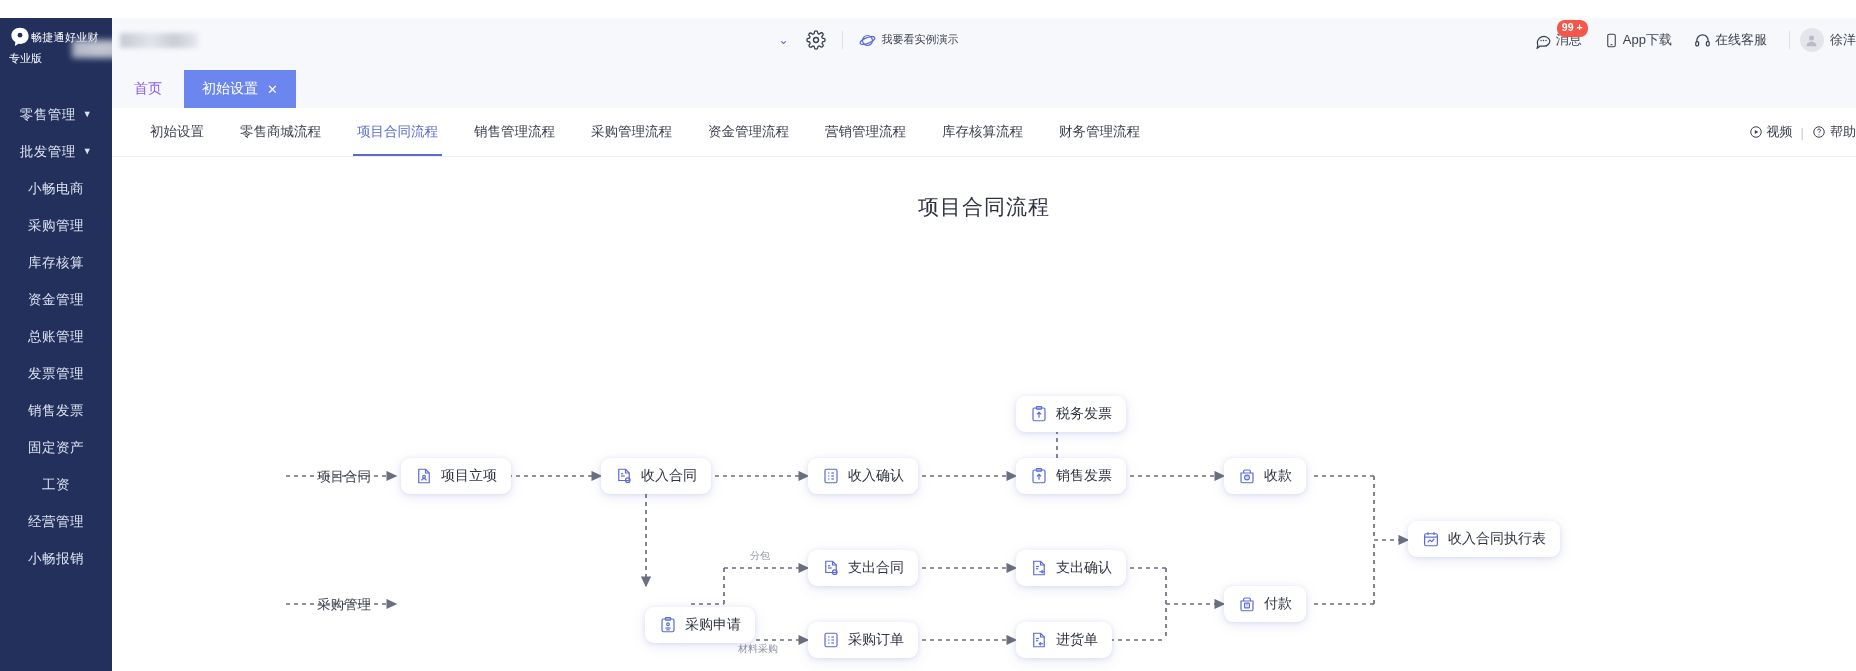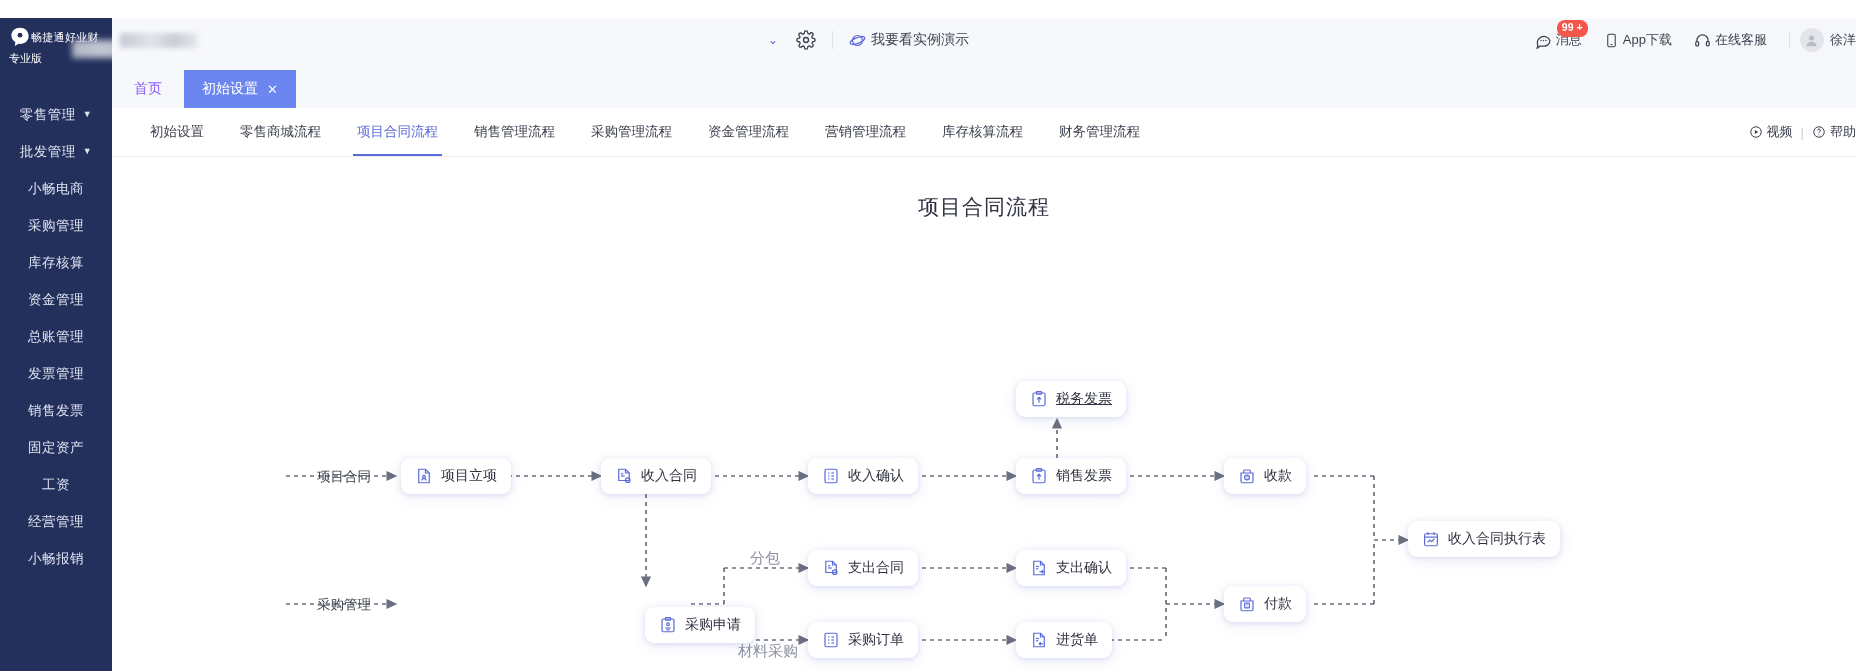--- a/index.html
+++ b/index.html
@@ -50,21 +50,21 @@
   }
   .search-caret{
     margin-left:auto;color:#5a6bd8;font-size:12px;line-height:1;
     padding:0 4px;cursor:pointer;
   }
   .gear-btn{
     margin-left:14px;width:20px;height:20px;cursor:pointer;display:block;
   }
   .vline{width:1px;height:18px;background:#dfe1e8;margin:0 16px;}
   .demo-link{
-    display:flex;align-items:flex-end;gap:5px;color:#3b3f4d;font-size:14px;
+    display:flex;align-items:flex-start;gap:5px;color:#3b3f4d;font-size:11px;
     cursor:pointer;white-space:nowrap;
   }
   .topbar-right{
     margin-left:auto;display:flex;align-items:center;gap:0;padding-right:0;
   }
   .tb-item{
     display:flex;align-items:center;gap:4px;color:#3b3f4d;font-size:13px;
     cursor:pointer;white-space:nowrap;position:relative;margin-right:22px;
   }
   .badge{
@@ -125,21 +125,21 @@
     height:36px;padding:0 14px;background:#ffffff;border-radius:9px;
     box-shadow:0 1px 5px rgba(92,106,196,.16), 0 3px 14px rgba(92,106,196,.13);
     font-size:14px;color:#2f3340;white-space:nowrap;cursor:pointer;
     box-sizing:border-box;
   }
   .node svg{flex:0 0 18px;display:block;}
   .rowlabel{
     position:absolute;font-size:13.5px;color:#3b3f4d;white-space:nowrap;
   }
   .edgelabel{
-    position:absolute;font-size:15px;color:#8c90a0;white-space:nowrap;font-family:Liberation Serif, serif;
+    position:absolute;font-size:10px;color:#8c90a0;white-space:nowrap;font-family:Liberation Serif, serif;
   }
   svg.wires{position:absolute;left:0;top:0;width:100%;height:430px;overflow:visible;}
 </style>
 </head>
 <body>
 
 <div class="app">
 
   <aside class="sidebar">
     <div class="brand">
@@ -403,21 +403,21 @@
           <line x1="8" y1="8" x2="10" y2="8"></line>
             <line x1="12.5" y1="8" x2="16" y2="8"></line>
           <line x1="8" y1="12" x2="10" y2="12"></line>
             <line x1="12.5" y1="12" x2="16" y2="12"></line>
           <line x1="8" y1="16" x2="10" y2="16"></line>
             <line x1="12.5" y1="16" x2="16" y2="16"></line>
         </svg>
         <span>收入确认</span>
       </div>
 
-      <div class="node" style="left:904px;top:160px;text-decoration:underline;">
+      <div class="node" style="left:904px;top:175px;">
         <svg viewBox="0 0 24 24" fill="none" stroke="#5a6bd8" stroke-width="1.6">
           <rect x="4" y="4" width="16" height="17" rx="2"></rect>
           <rect x="8.5" y="2" width="7" height="3.5" rx="1"></rect>
           <path d="M12 17V10"></path>
             <path d="M9.2 12.6L12 9.8l2.8 2.8"></path>
         </svg>
         <span>税务发票</span>
       </div>
 
       <div class="node" style="left:904px;top:237px;">

